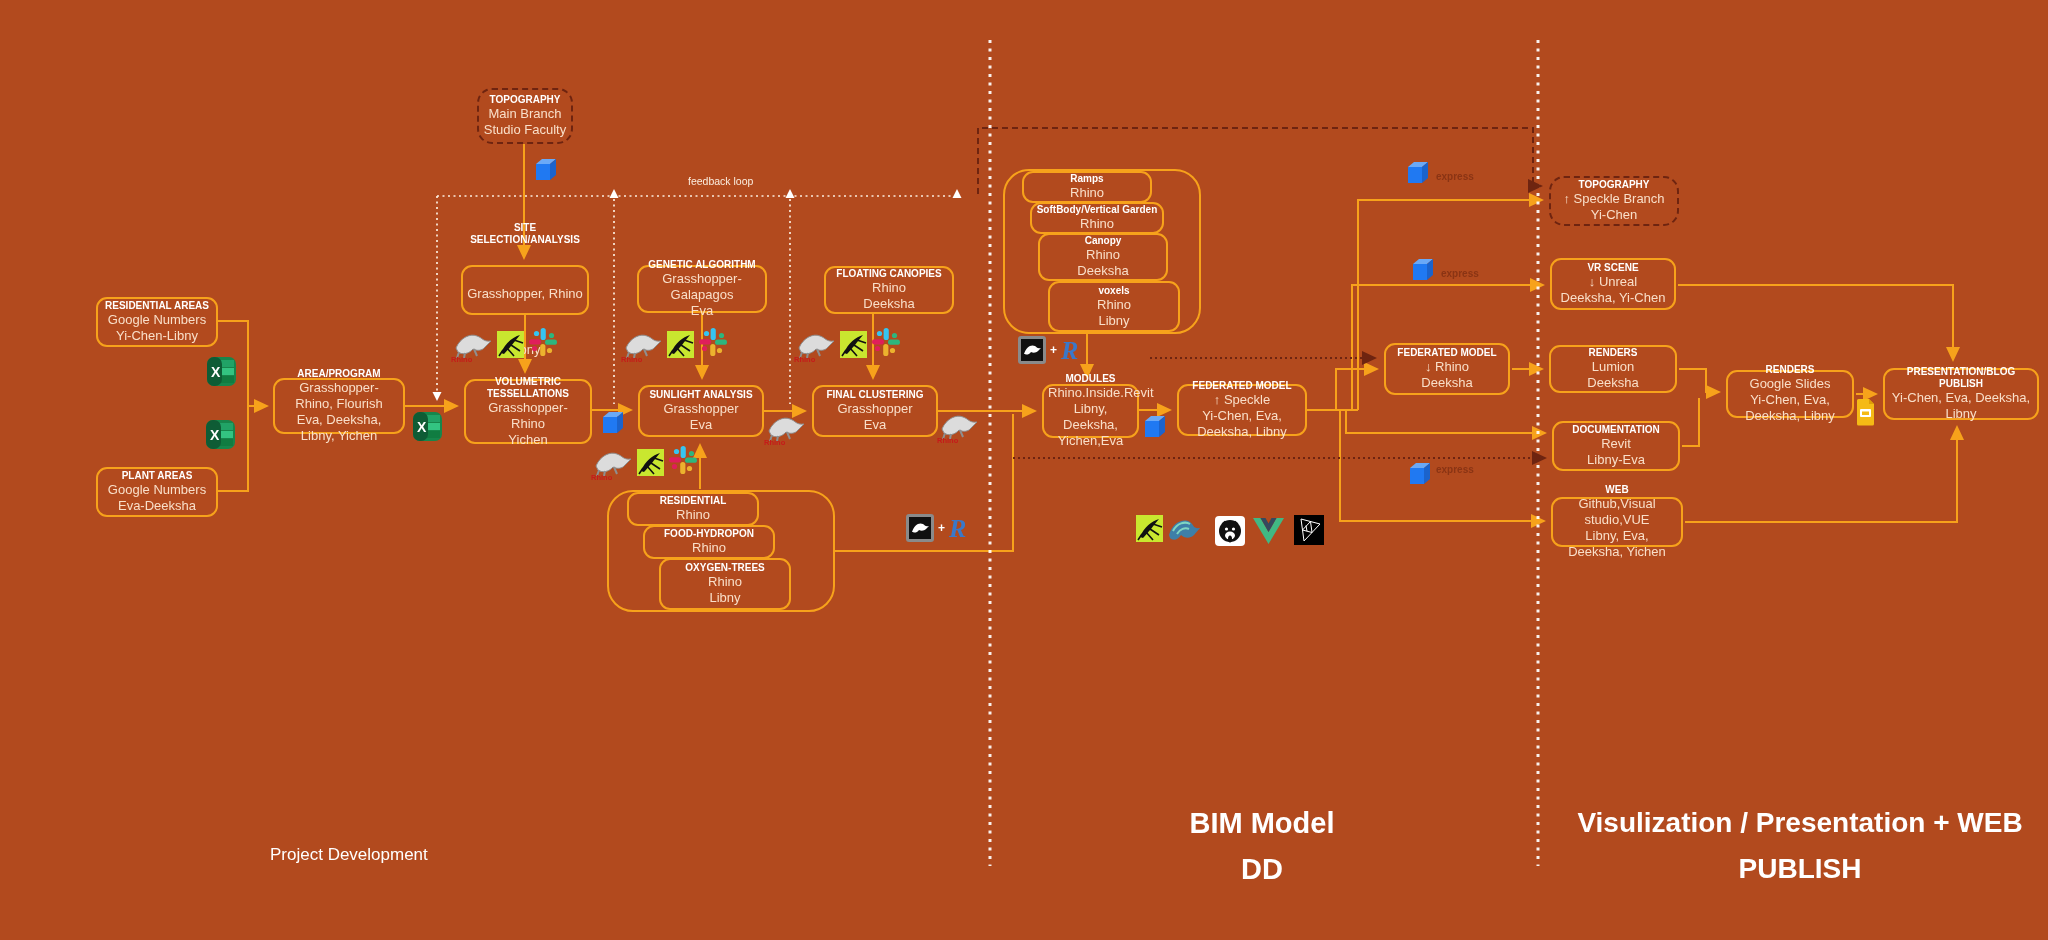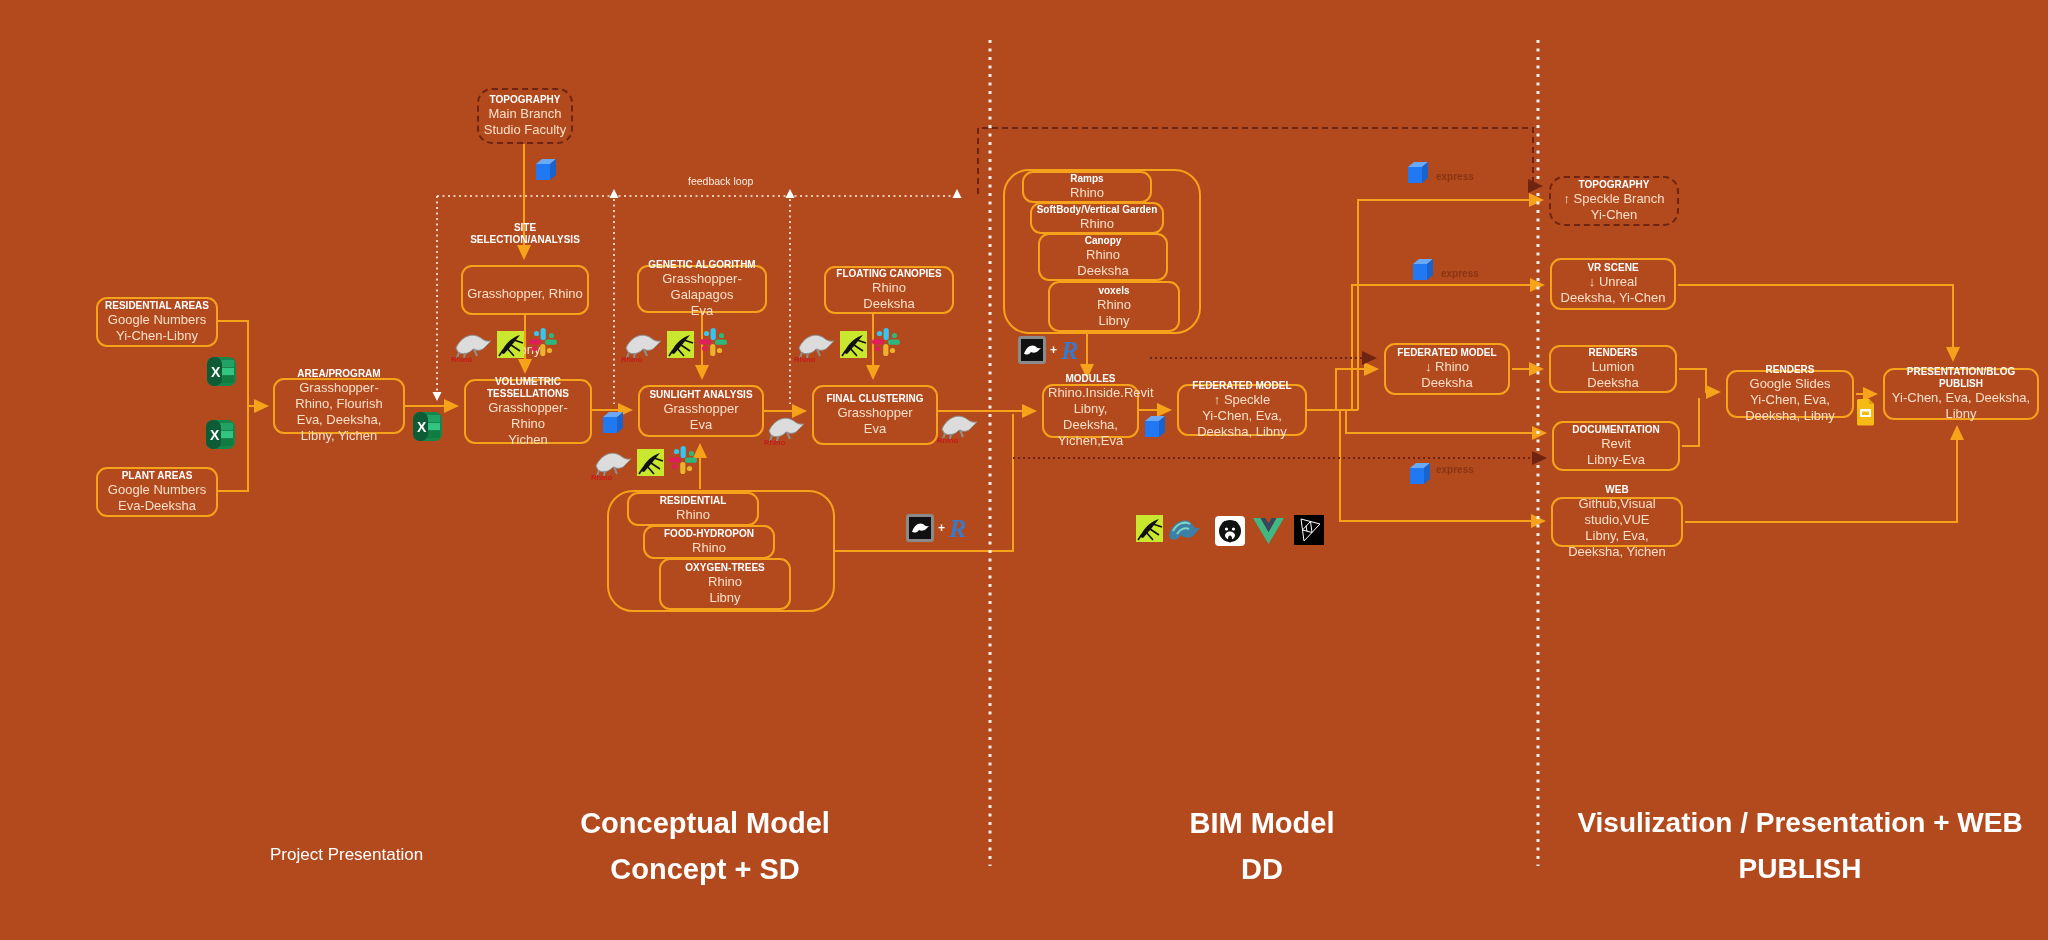--- a/index.html
+++ b/index.html
@@ -82,26 +82,22 @@
       <path class="dt" d="M1150 358 H1374" marker-end="url(#md)"></path>
       <path class="dt" d="M1013 458 H1544" marker-end="url(#md)"></path>
       <polygon points="609.5,198 618.5,198 614,189" fill="#fff"></polygon>
       <polygon points="785.5,198 794.5,198 790,189" fill="#fff"></polygon>
       <polygon points="952.5,198 961.5,198 957,189" fill="#fff"></polygon>
       <polygon points="432.5,392 441.5,392 437,401" fill="#fff"></polygon>
     </svg>
 
   <div id="feedback-label" style="left:688px;top:175px">feedback loop</div>
 
-  <div id="project-dev" style="left:270px;top:845px">Project Presentation</div>
+  <div id="project-dev" style="left:270px;top:845px">Project Development</div>
 
-  <div class="phase" style="left:455px;top:800px;width:500px">
-    <div>Conceptual Model</div>
-    <div>Concept + SD</div>
-  </div>
   <div class="phase" style="left:1012px;top:800px;width:500px">
     <div>BIM Model</div>
     <div>DD</div>
   </div>
   <div class="phase" style="left:1520px;top:800px;width:560px;font-size:28px">
     <div>Visulization / Presentation + WEB</div>
     <div>PUBLISH</div>
   </div>
 <div class="node" style="left: 96px; top: 297px; width: 122px; height: 50px;">
       <div class="t">RESIDENTIAL AREAS</div>
@@ -141,21 +137,21 @@
     <div class="node" style="left: 638px; top: 385px; width: 126px; height: 52px;">
       <div class="t">SUNLIGHT ANALYSIS</div>
       <div class="l">Grasshopper</div>
       <div class="l">Eva</div>
     </div>
     <div class="node" style="left: 808px; top: 266px; width: 130px; height: 48px; margin-left: 16px;">
       <div class="t">FLOATING CANOPIES</div>
       <div class="l">Rhino</div>
       <div class="l">Deeksha</div>
     </div>
-    <div class="node" style="left: 812px; top: 385px; width: 126px; height: 60px;">
+    <div class="node" style="left: 812px; top: 385px; width: 126px; height: 52px;">
       <div class="t">FINAL CLUSTERING</div>
       <div class="l">Grasshopper</div>
       <div class="l">Eva</div>
     </div>
     <div class="node container" style="left: 607px; top: 490px; width: 228px; height: 122px;"></div>
     <div class="node" style="left: 627px; top: 492px; width: 132px; height: 34px;">
       <div class="t">RESIDENTIAL</div>
       <div class="l">Rhino</div>
     </div>
     <div class="node" style="left: 643px; top: 525px; width: 132px; height: 34px;">

